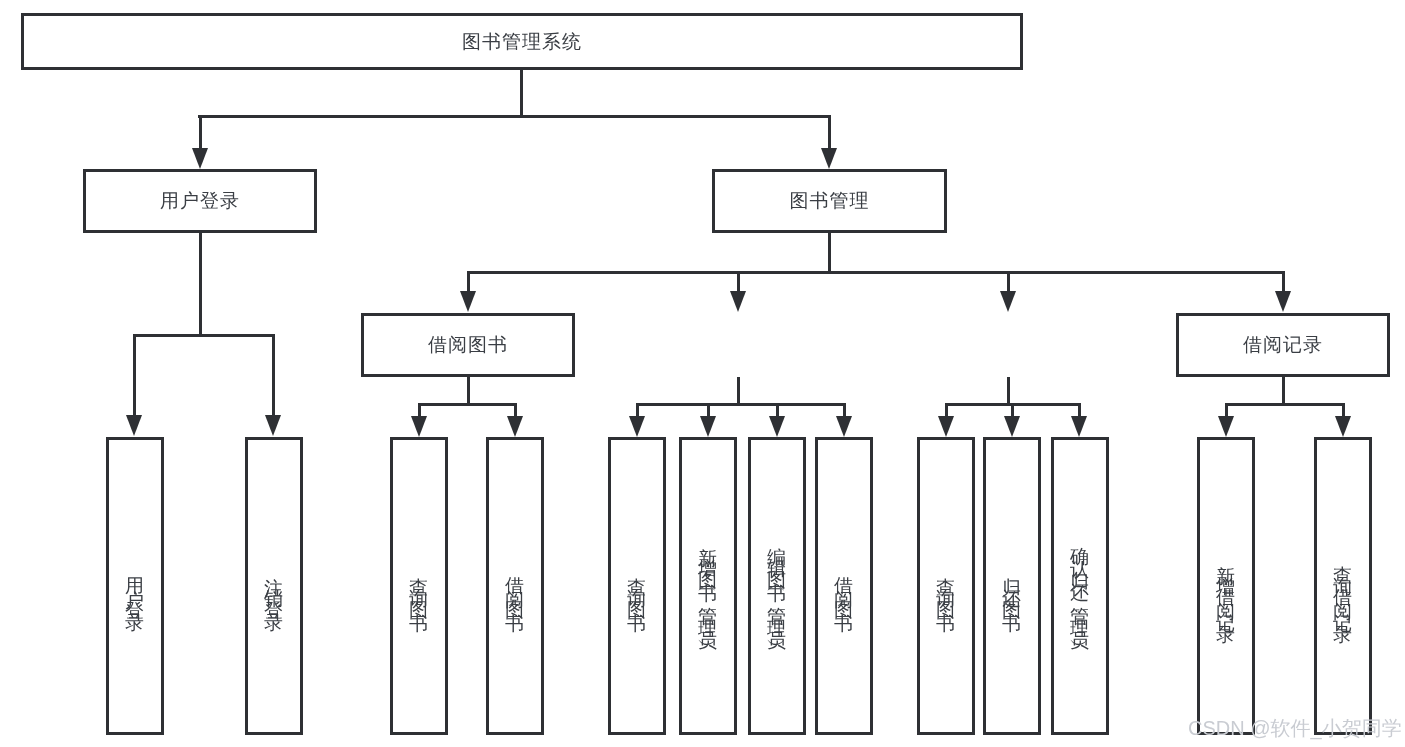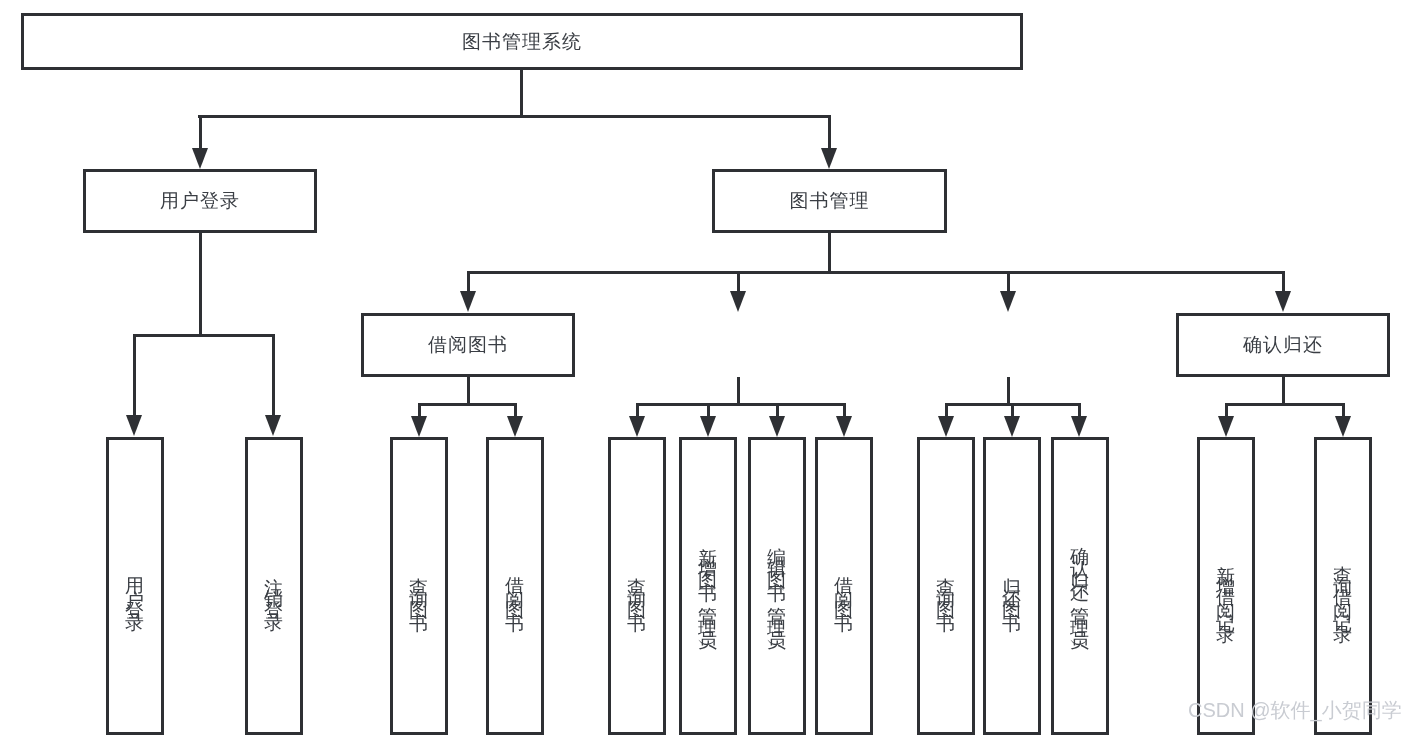--- a/index.html
+++ b/index.html
@@ -48,21 +48,21 @@
     position: absolute;
     width: 0; height: 0;
     border-left: 8px solid transparent;
     border-right: 8px solid transparent;
     border-top: 21px solid var(--line);
     z-index: 1;
   }
   .watermark {
     position: absolute;
     left: 1188px;
-    top: 697px;
+    top: 715px;
     font-size: 20px;
     color: var(--watermark);
     z-index: 5;
     white-space: nowrap;
   }
 </style>
 </head>
 <body>
 
 <div class="canvas">
@@ -134,21 +134,21 @@
     <span>用户登录</span>
   </div>
   <div class="box" style="left:712px;top:169px;width:235px;height:64px">
     <span>图书管理</span>
   </div>
 
   <div class="box" style="left:361px;top:313px;width:214px;height:64px">
     <span>借阅图书</span>
   </div>
   <div class="box" style="left:1176px;top:313px;width:214px;height:64px">
-    <span>确认归还</span>
+    <span>借阅记录</span>
   </div>
 
   <div class="box v" style="left:106px;top:437px;width:58px;height:298px">
     <span>用户登录</span>
   </div>
   <div class="box v" style="left:245px;top:437px;width:58px;height:298px">
     <span>注销登录</span>
   </div>
   <div class="box v" style="left:390px;top:437px;width:58px;height:298px">
     <span>查询图书</span>

